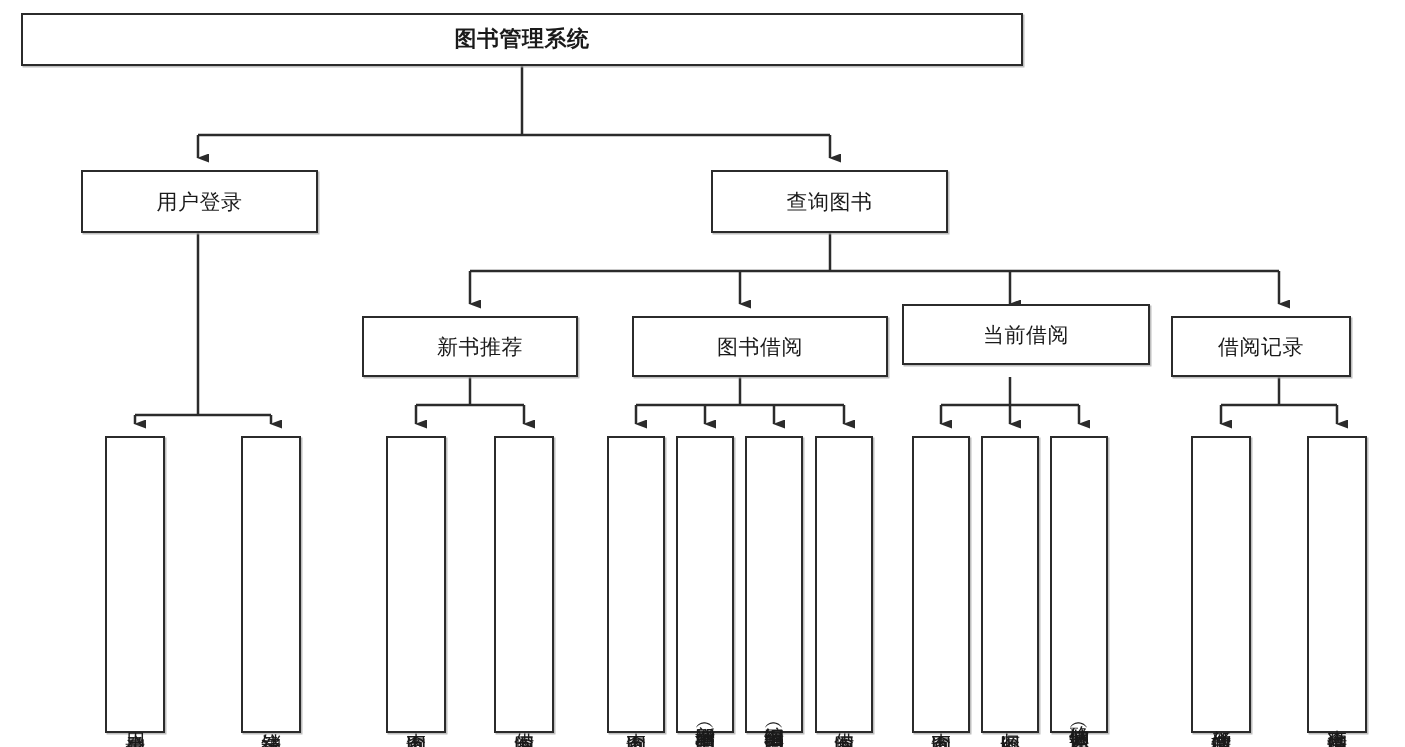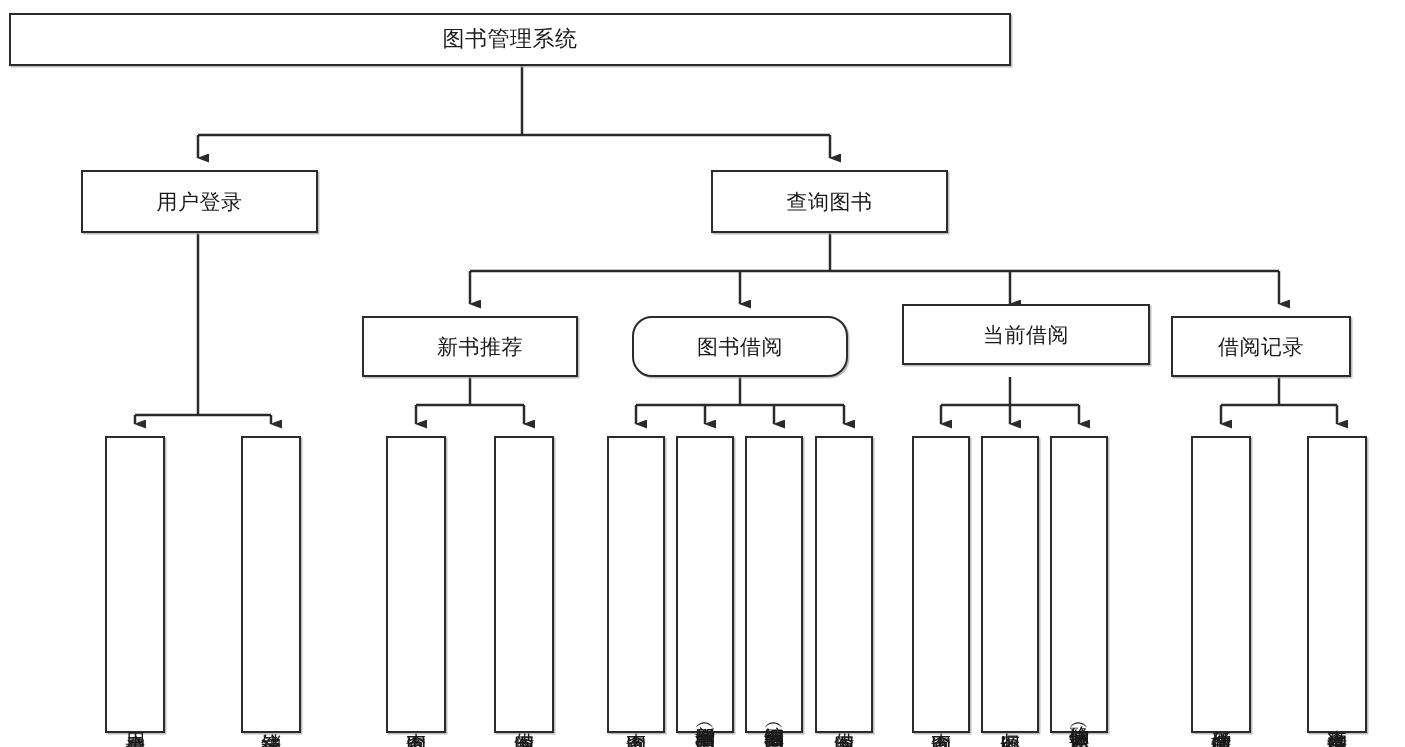--- a/index.html
+++ b/index.html
@@ -115,35 +115,35 @@
       <path d="M1010,405 L1010,424" marker-end="url(#arw)"></path>
       <path d="M1079,405 L1079,424" marker-end="url(#arw)"></path>
 
       <path d="M1279,377 L1279,405"></path>
       <path d="M1221,405 L1337,405"></path>
       <path d="M1221,405 L1221,424" marker-end="url(#arw)"></path>
       <path d="M1337,405 L1337,424" marker-end="url(#arw)"></path>
     </g>
   </svg>
 
-  <div class="node h root" style="left:9px; top:13px; width:1002px; height:53px;">
+  <div class="node h root" style="left:21px; top:13px; width:1002px; height:53px;font-weight:bold;">
     <span>图书管理系统</span>
   </div>
 
   <div class="node h" style="left:81px; top:170px; width:237px; height:63px;">
     <span>用户登录</span>
   </div>
   <div class="node h" style="left:711px; top:170px; width:237px; height:63px;">
     <span>查询图书</span>
   </div>
 
   <div class="node h" style="left:362px; top:316px; width:216px; height:61px;padding-left:20px;">
     <span>新书推荐</span>
   </div>
-  <div class="node h" style="left:632px; top:316px; width:216px; height:61px;border-radius:20px;">
+  <div class="node h" style="left:632px; top:316px; width:256px; height:61px;">
     <span>图书借阅</span>
   </div>
   <div class="node h" style="left:902px; top:304px; width:248px; height:61px;">
     <span>当前借阅</span>
   </div>
   <div class="node h" style="left:1171px; top:316px; width:180px; height:61px;">
     <span>借阅记录</span>
   </div>
 
   <div class="node v" style="left:105px; top:436px; width:60px; height:297px;">

